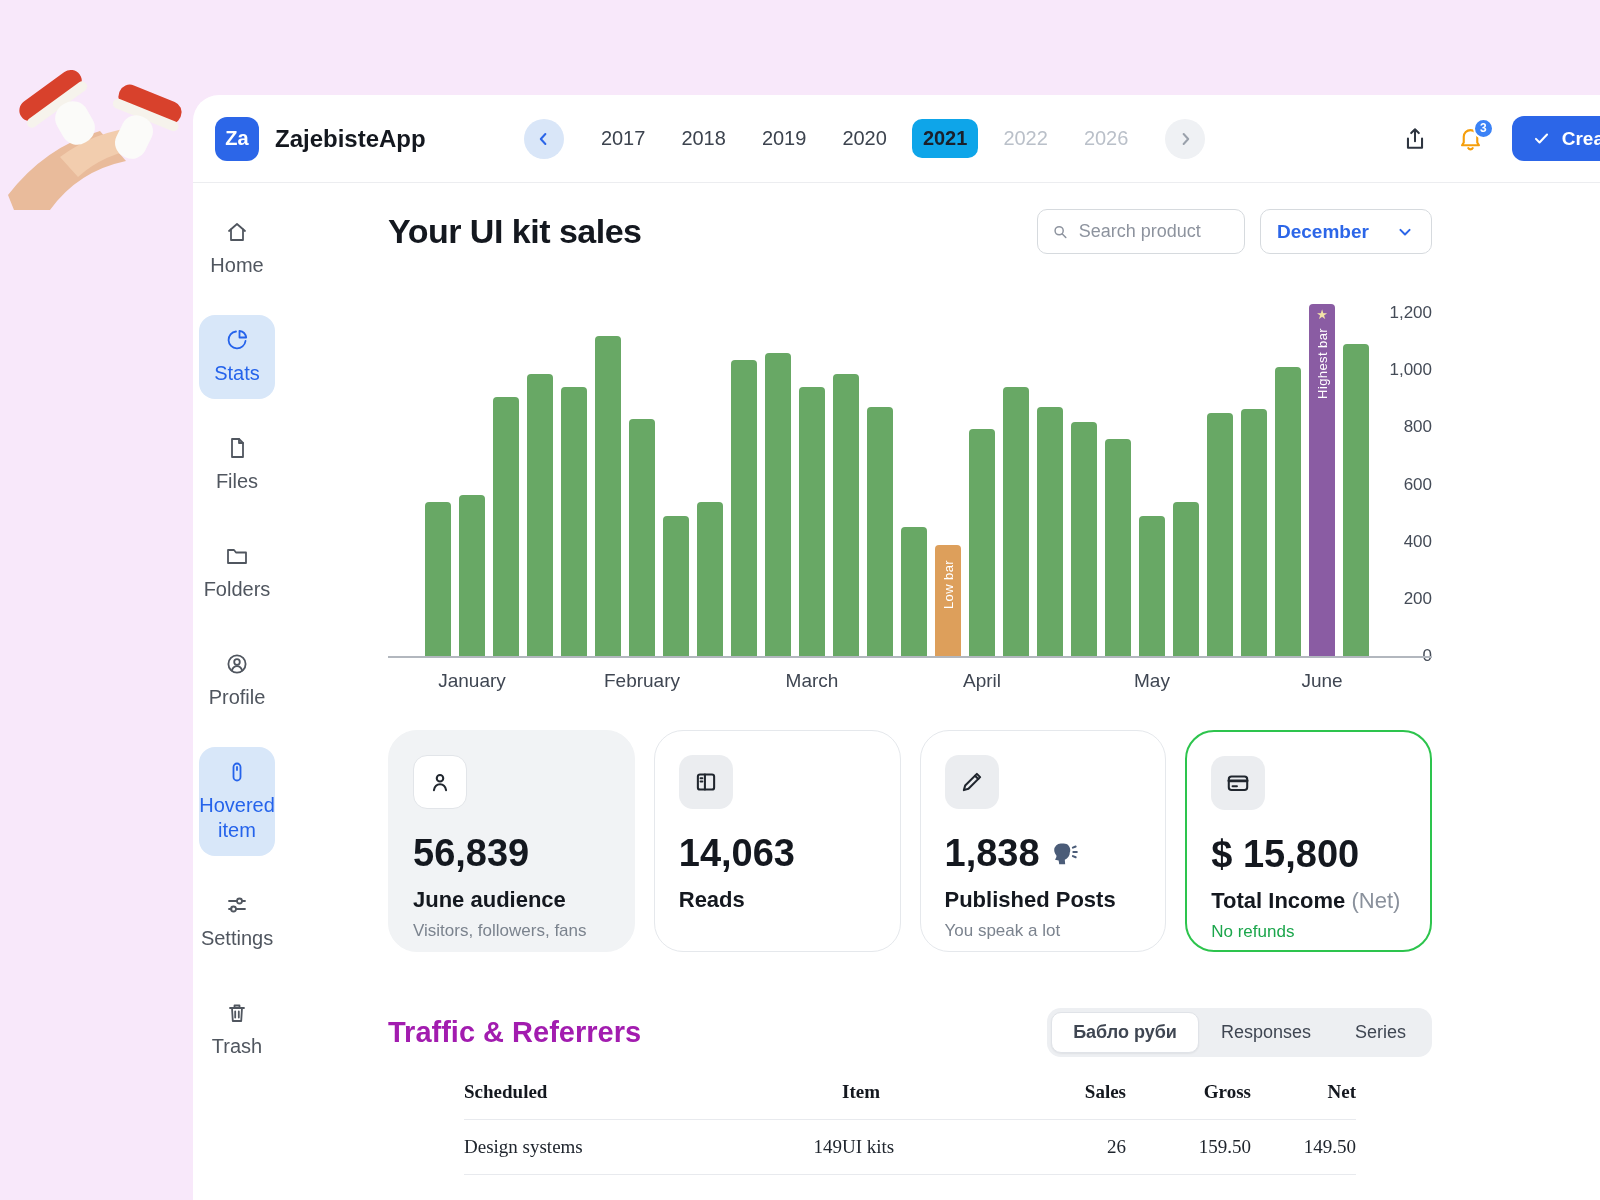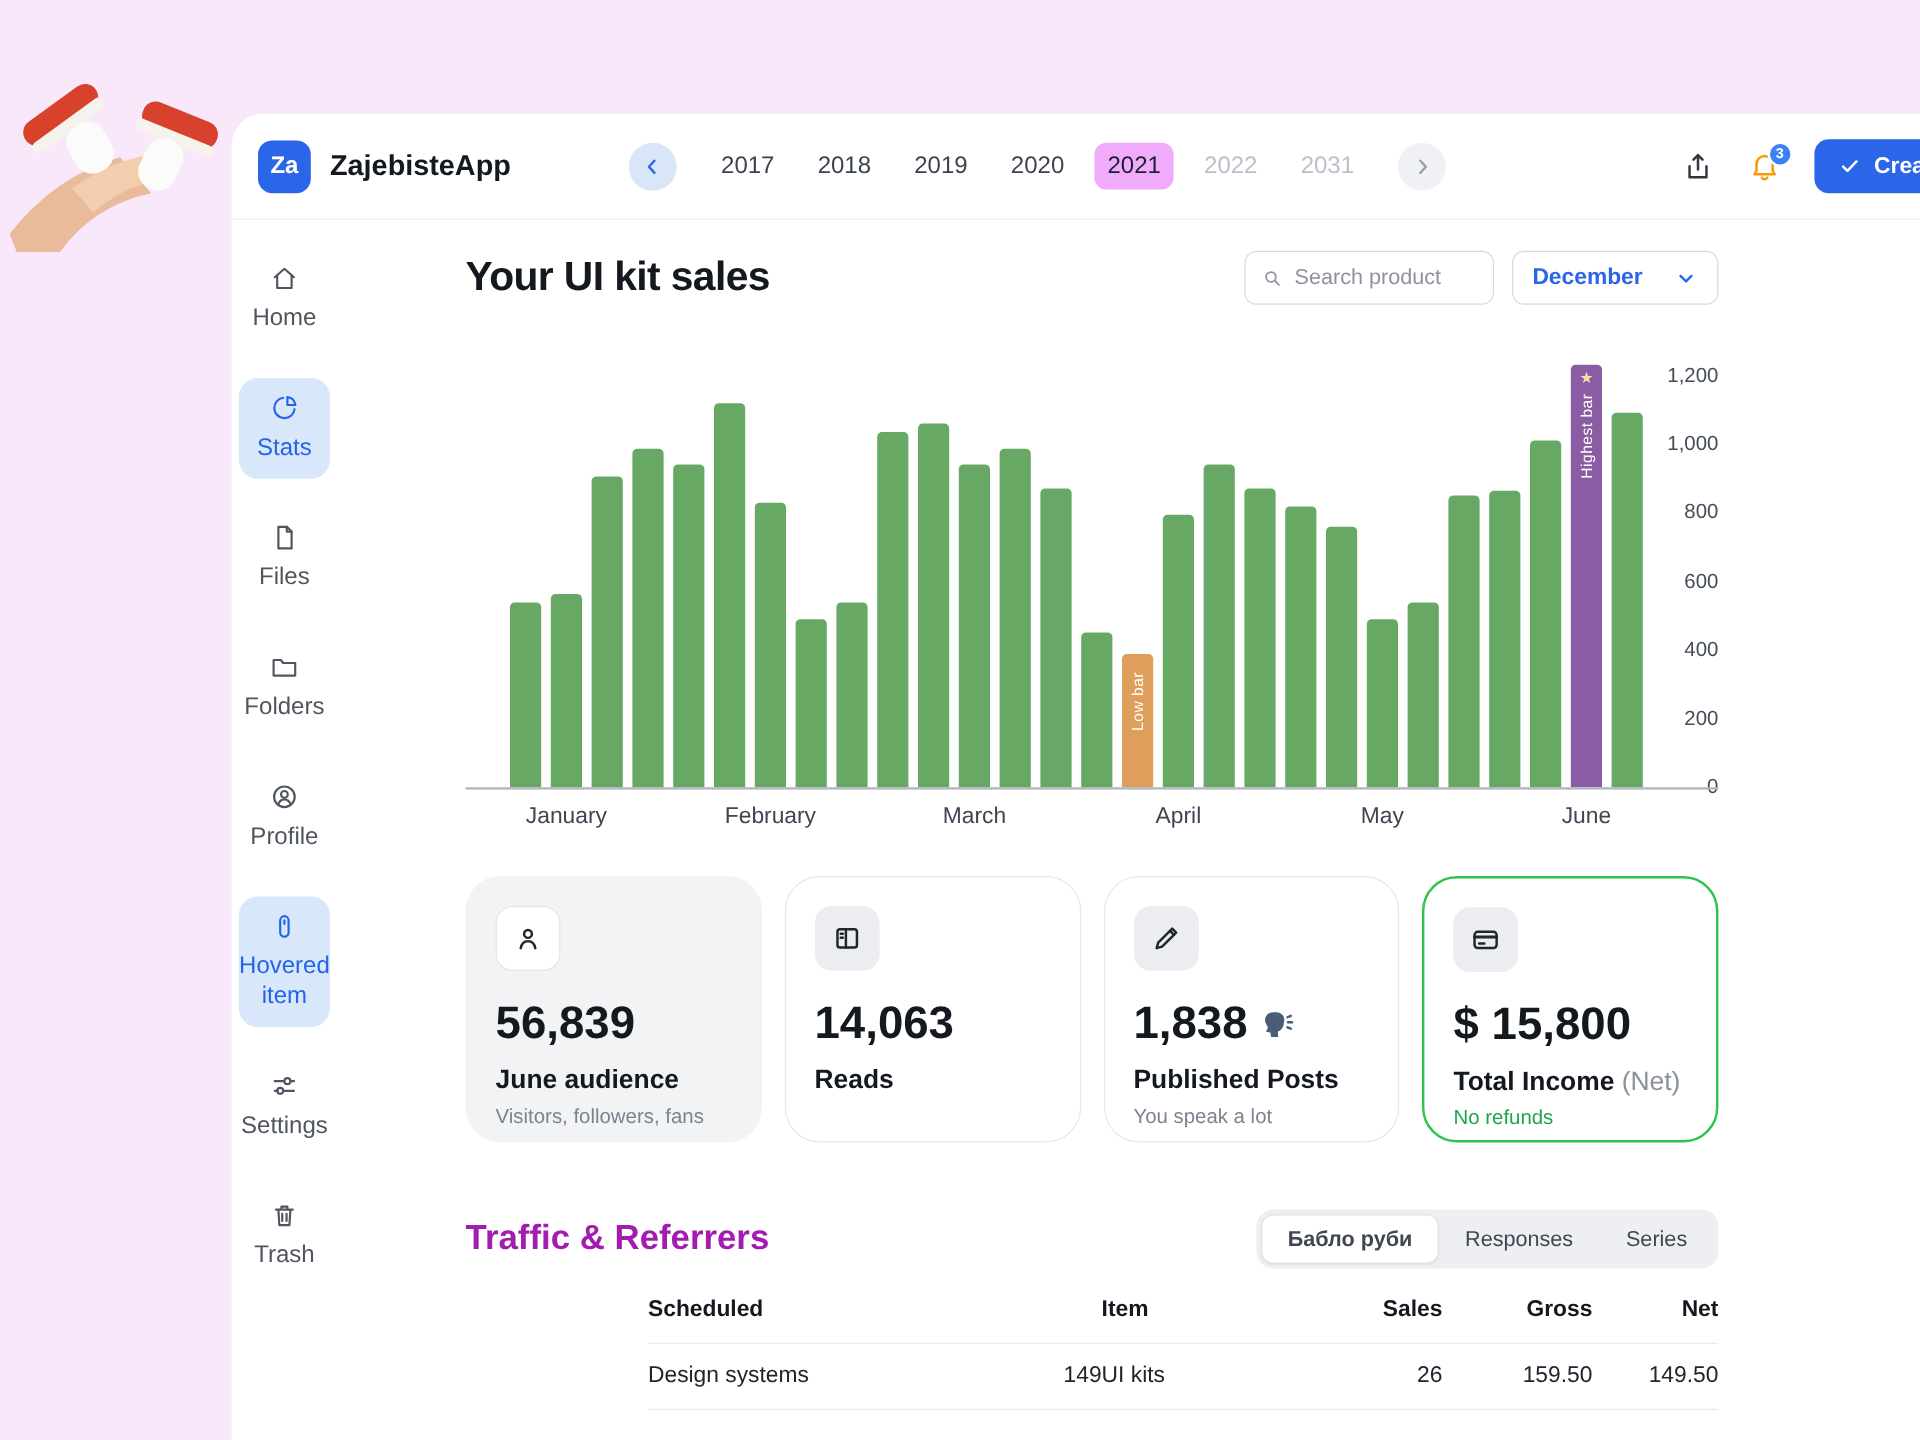--- a/index.html
+++ b/index.html
@@ -22,21 +22,21 @@
   header { grid-column: 1 / 3; display: flex; align-items: center; padding-left: 22px; border-bottom: 1px solid #ecedf0; }
   .brand { display: flex; align-items: center; gap: 16px; }
   .logo { width: 44px; height: 44px; border-radius: 12px; background: #2c66e8; color: #fff; font-size: 20px; font-weight: 700; display: flex; align-items: center; justify-content: center; }
   .app-title { font-size: 24px; font-weight: 700; color: #14181f; }
 
   .yearnav { display: flex; align-items: center; gap: 14px; margin: 0 auto; }
   .navcirc { width: 40px; height: 40px; border-radius: 50%; border: none; display: flex; align-items: center; justify-content: center; cursor: pointer; }
   .navcirc.prev { background: #d9e6f8; color: #2c66e8; margin-right: 12px; }
   .navcirc.next { background: #eff1f4; color: #9aa1ab; margin-left: 12px; }
   .year { font-size: 20px; color: #3c434e; padding: 8px 11px; cursor: pointer; }
-  .year.selected { background: #f0abfc; border-radius: 10px; font-weight: 400; color: #1a202b; }
+  .year.selected { background: #0ea5e9; border-radius: 10px; font-weight: 700; color: #1a202b; }
   .year.disabled { color: #bac0c9; }
 
   .header-right { display: flex; align-items: center; gap: 27px; margin-left: auto; }
   .iconbtn { background: none; border: none; cursor: pointer; position: relative; width: 28px; height: 28px; padding: 0; color: #2e3540; }
   .iconbtn.bell { color: #f59e0b; }
   .badge { position: absolute; top: -7px; right: -9px; background: #3b82f6; min-width: 21px; height: 21px; border-radius: 11px; color: #fff; font-size: 12px; font-weight: 700; display: flex; align-items: center; justify-content: center; border: 2px solid #fff; }
   .create-btn { height: 45px; background: #2c66e8; color: #fff; border: none; border-radius: 12px; font-size: 19px; font-weight: 600; display: flex; align-items: center; gap: 11px; padding: 0 30px 0 20px; margin-right: -34px; cursor: pointer; font-family: inherit; }
 
   
   aside { grid-row: 2; display: flex; flex-direction: column; align-items: center; padding-top: 24px; gap: 24px; }
@@ -80,21 +80,21 @@
   .card-sub { margin-top: 8px; font-size: 17px; color: #7b838e; }
   .card.highlight .card-sub { color: #1ca64c; }
 
   
   .traffic-head { display: flex; align-items: center; justify-content: space-between; margin-top: 56px; }
   h2 { font-size: 29px; font-weight: 700; color: #a21caf; }
   .segmented { background: #edeff2; border-radius: 14px; padding: 4px; display: flex; align-items: center; }
   .seg { padding: 10px 22px; font-size: 18px; color: #3f4652; border-radius: 10px; cursor: pointer; border: none; background: transparent; font-family: inherit; }
   .seg.selected { background: #fff; border: 1px solid #e0e3e8; font-weight: 600; box-shadow: 0 1px 2px rgba(0,0,0,.06); padding: 9px 21px; }
 
-  .tables { display: flex; justify-content: flex-end; margin-top: 24px; }
+  .tables { display: flex; justify-content: center; margin-top: 24px; font-family: Liberation Serif, serif; }
   .table-left { width: 378px; }
   .table-right { width: 514px; }
   .t-head { font-weight: 700; font-size: 19px; color: #14181f; padding-bottom: 16px; border-bottom: 1px solid #e8eaee; }
   .t-row { font-size: 19px; color: #20262e; padding: 16px 0; border-bottom: 1px solid #e8eaee; }
   .table-left .t-head, .table-left .t-row { display: flex; justify-content: space-between; }
   .table-right .t-head, .table-right .t-row { display: grid; grid-template-columns: 1fr 110px 125px 105px; }
   .num { text-align: right; }
 
   svg { display: block; }
 </style>
@@ -129,21 +129,21 @@
         <svg width="22" height="22" viewBox="0 0 24 24" fill="none" stroke="currentColor" stroke-width="2.2" stroke-linecap="round" stroke-linejoin="round">
             <path d="M13.5 6.5 8.5 12l5 5.5"></path>
           </svg>
       </button>
       <span class="year">2017</span>
       <span class="year">2018</span>
       <span class="year">2019</span>
       <span class="year">2020</span>
       <span class="year selected">2021</span>
       <span class="year disabled">2022</span>
-      <span class="year disabled">2031</span>
+      <span class="year disabled">2026</span>
       <button class="navcirc next">
         <svg width="22" height="22" viewBox="0 0 24 24" fill="none" stroke="currentColor" stroke-width="2.2" stroke-linecap="round" stroke-linejoin="round">
             <path d="M10.5 6.5 15.5 12l-5 5.5"></path>
           </svg>
       </button>
     </nav>
 
     <div class="header-right">
       <button class="iconbtn">
         <svg width="26" height="26" viewBox="0 0 24 24" fill="none" stroke="currentColor" stroke-width="1.9" stroke-linecap="round" stroke-linejoin="round">

